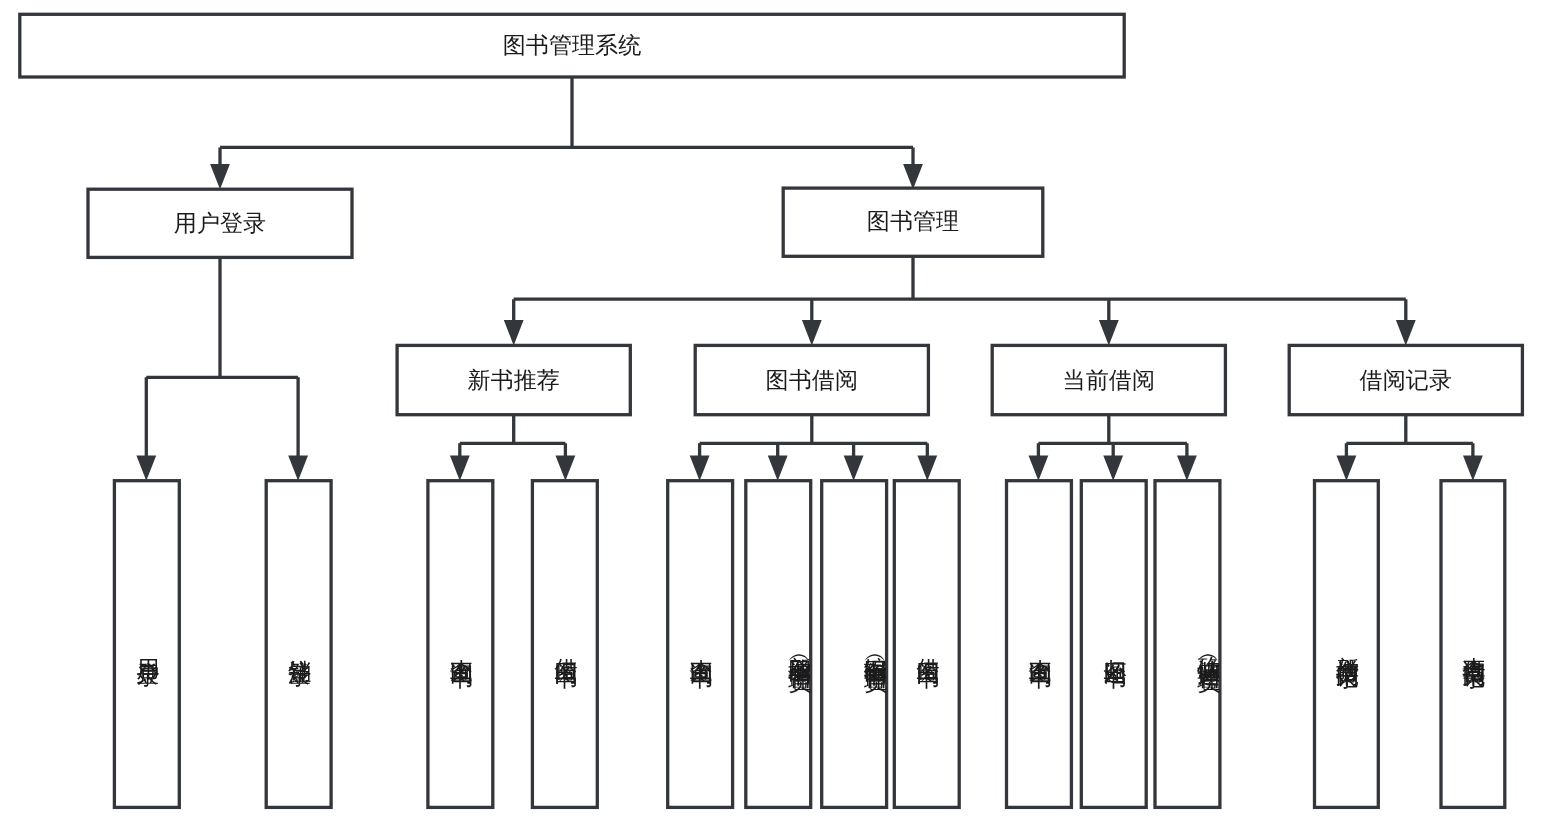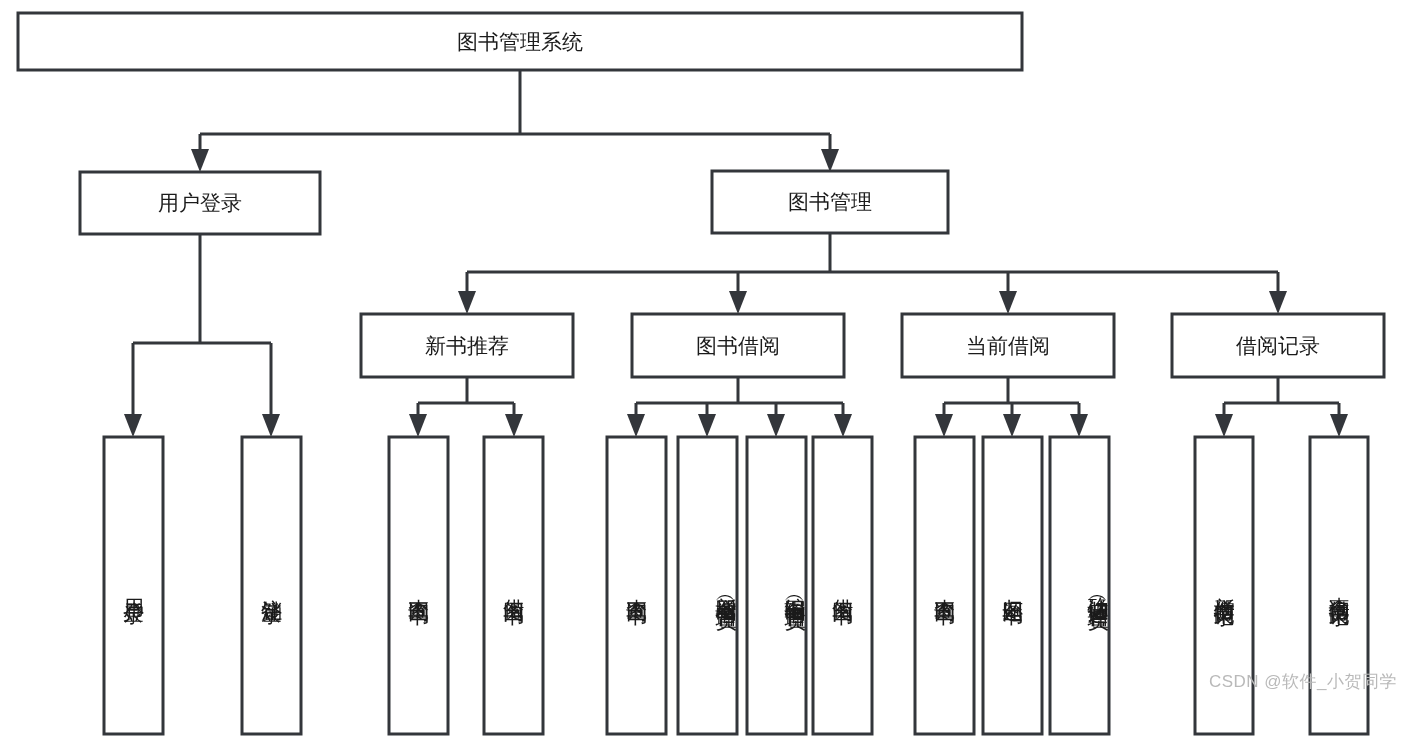--- a/index.html
+++ b/index.html
@@ -180,14 +180,13 @@
   <div class="node-label-v" style="left:607px; top:437px; width:59px; height:297px;">查询图书</div>
   <div class="node-label-v" style="left:678px; top:443px; width:59px; height:291px; align-items:flex-start;">新增图书（管理员）</div>
   <div class="node-label-v" style="left:747px; top:443px; width:59px; height:291px; align-items:flex-start;">编辑图书（管理员）</div>
   <div class="node-label-v" style="left:813px; top:437px; width:59px; height:297px;">借阅图书</div>
   <div class="node-label-v" style="left:915px; top:437px; width:59px; height:297px;">查询图书</div>
   <div class="node-label-v" style="left:983px; top:437px; width:59px; height:297px;">归还图书</div>
   <div class="node-label-v" style="left:1050px; top:443px; width:59px; height:291px; align-items:flex-start;">确认归还（管理员）</div>
   <div class="node-label-v" style="left:1195px; top:437px; width:58px; height:297px;">新增借阅记录</div>
   <div class="node-label-v" style="left:1310px; top:437px; width:58px; height:297px;">查询借阅记录</div>
 
-  <div class="watermark">CSDN @软件_小贺同学</div>
 </div>
 
 </body></html>

